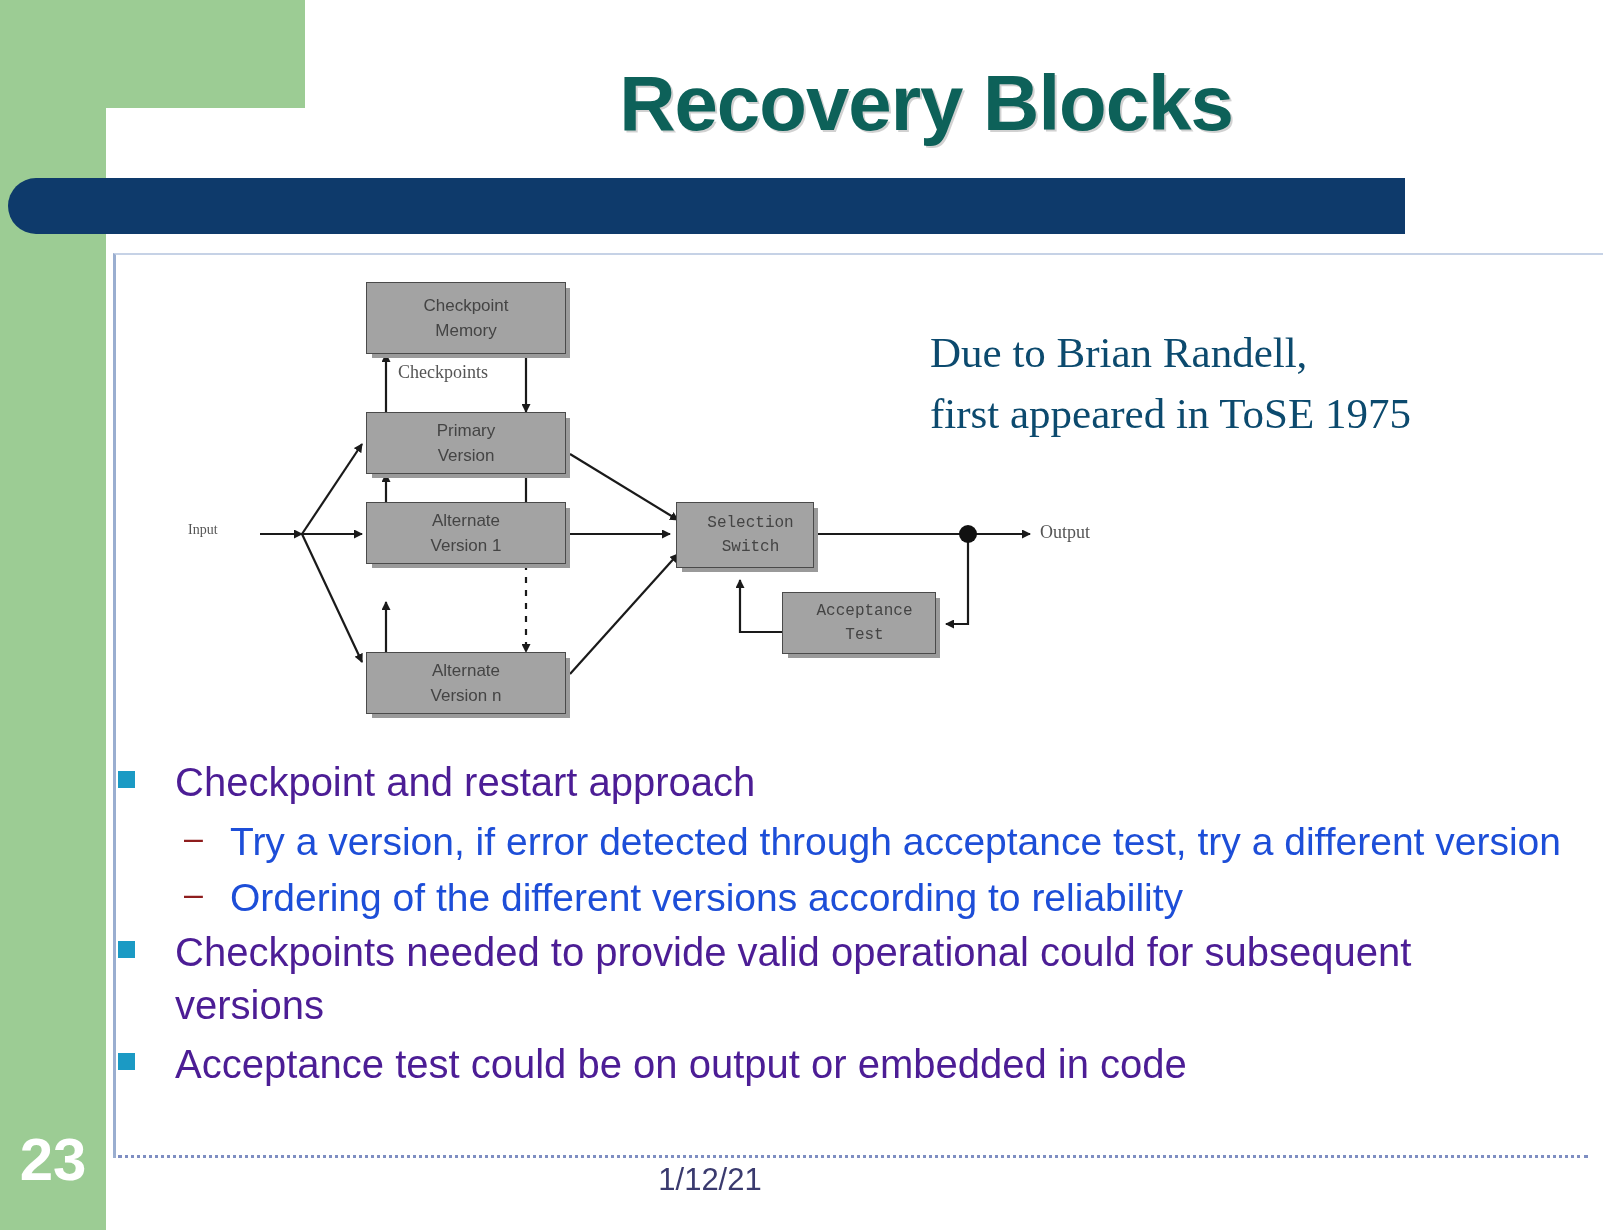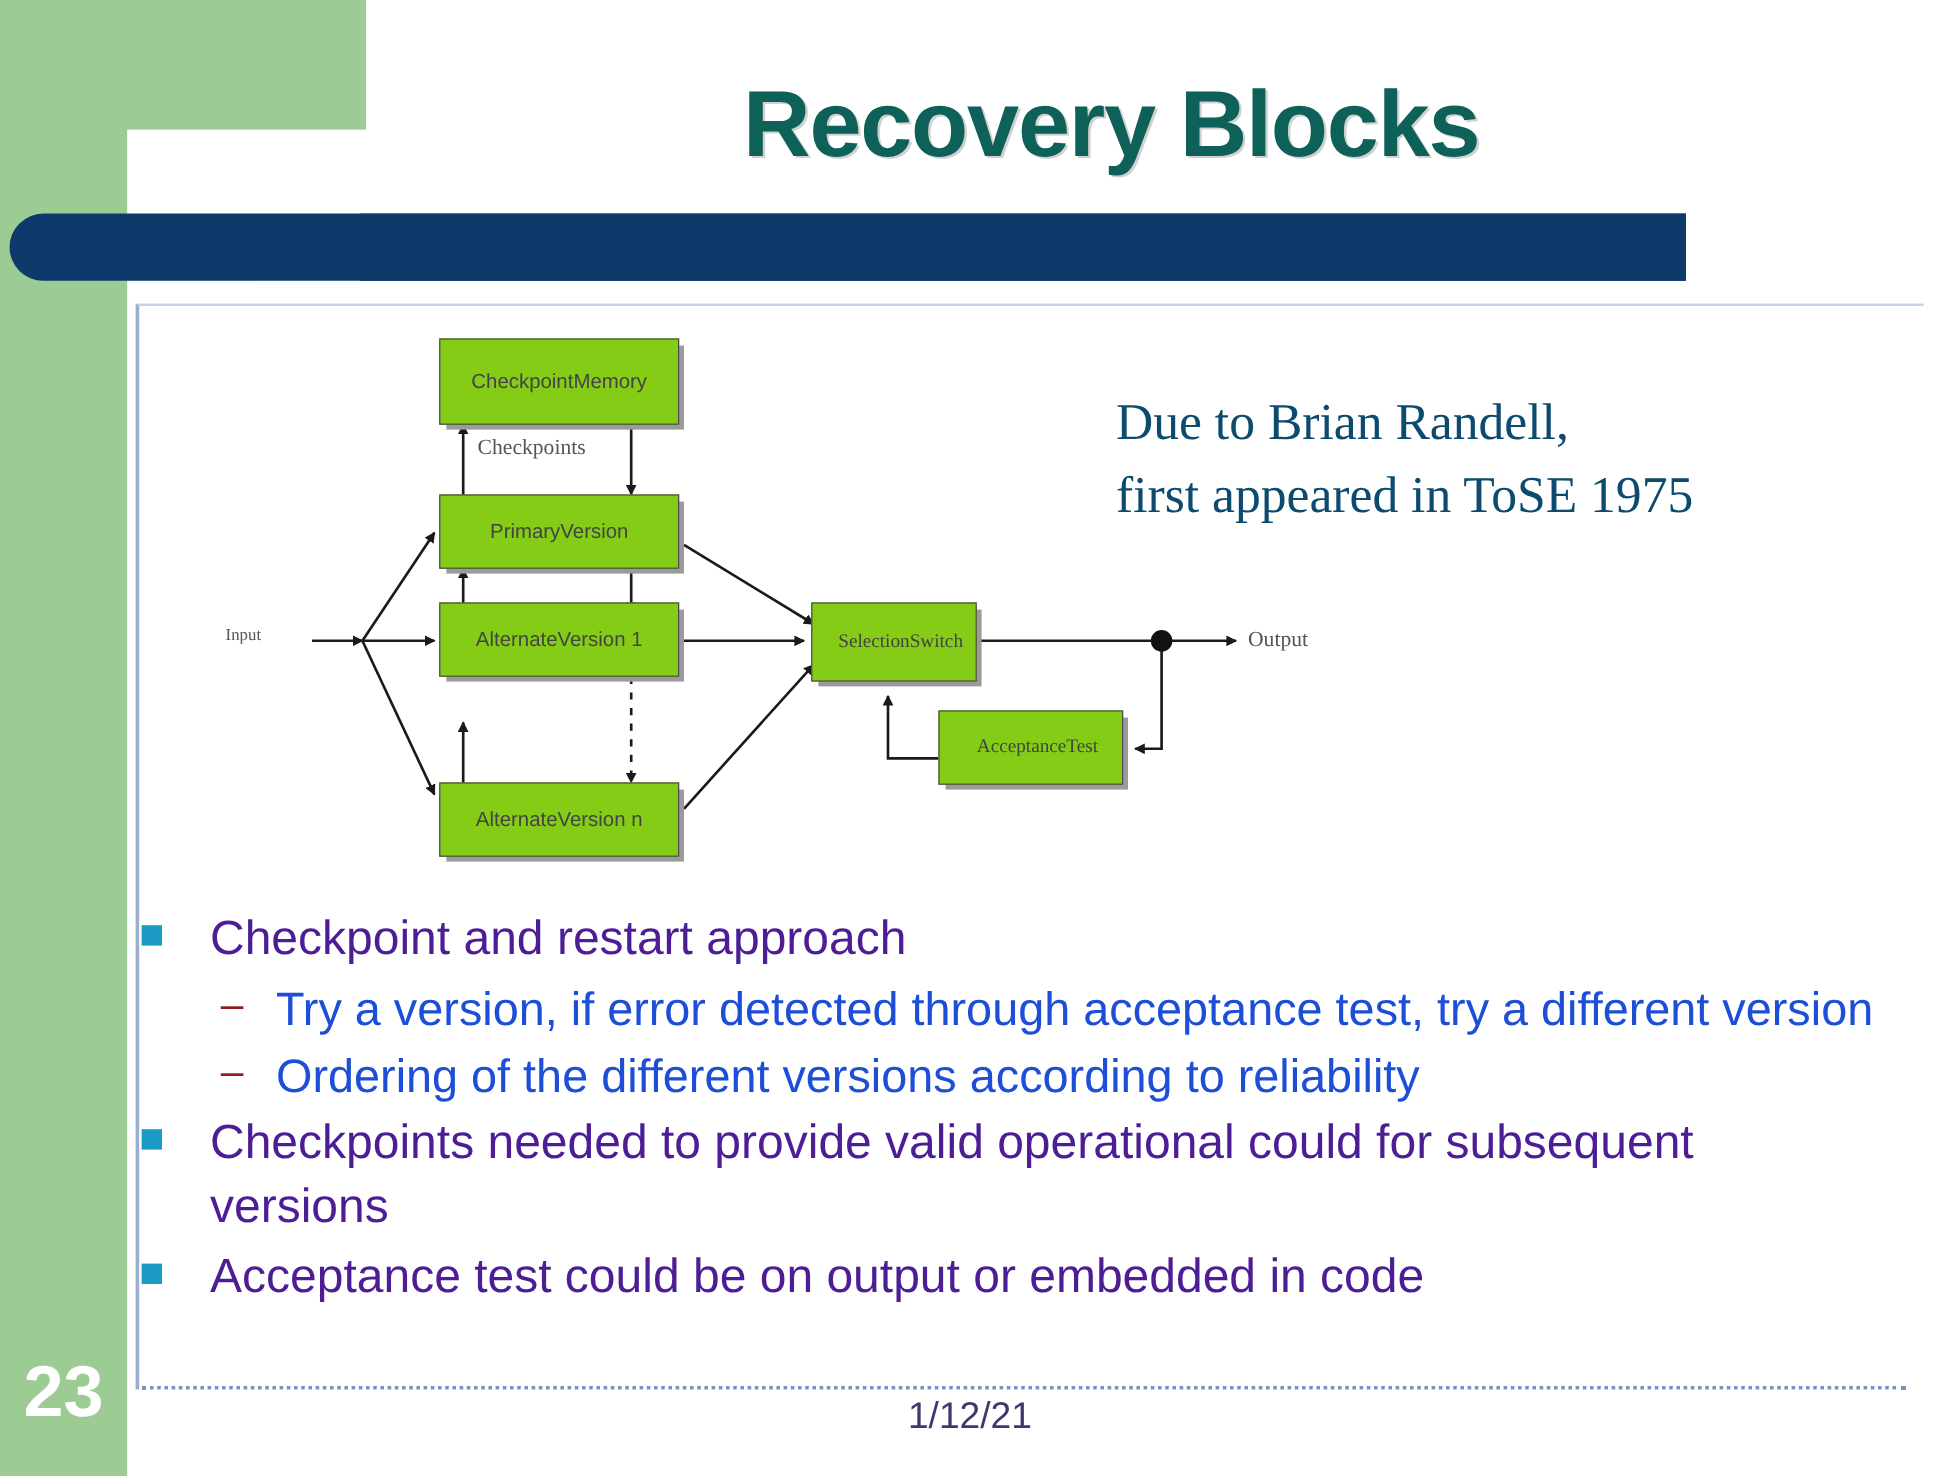--- a/index.html
+++ b/index.html
@@ -17,25 +17,25 @@
   #title{position:absolute;left:306px;top:58px;width:1240px;text-align:center;
          color:#0d6159;font-size:78px;font-weight:bold;letter-spacing:-1px;
          text-shadow:2px 2px 0 rgba(0,0,0,.18);}
 
   
   #content-panel{position:absolute;left:113px;top:253px;width:1490px;height:905px;
                  border-left:3px solid #9aaed0;border-top:2px solid #c6d2e6;box-sizing:border-box;}
 
   
   #diagram{position:absolute;left:150px;top:262px;width:1000px;height:470px;}
-  .dbox{position:absolute;background:#84cc16;border:1.6px solid #4a4a4a;
+  .dbox{position:absolute;background:#a3a3a3;border:1.6px solid #4a4a4a;
         box-shadow:5px 5px 0 -1px #9a9a9a;box-sizing:border-box;
-        display:flex;flex-direction:row;align-items:center;justify-content:center;
+        display:flex;flex-direction:column;align-items:center;justify-content:center;
         color:#444;font-size:17px;line-height:1.5;text-align:center;}
-  .dbox.serif{font-family:Liberation Serif, serif;font-size:16px;padding-left:11px;}
+  .dbox.serif{font-family:Liberation Mono, monospace;font-size:16px;padding-left:11px;}
   .dlabel{position:absolute;color:#555;font-size:16px;
           font-family:"Liberation Serif",serif;white-space:nowrap;}
   #diagram svg{position:absolute;left:0;top:0;width:1000px;height:470px;overflow:visible;}
 
   
   #attribution{position:absolute;left:930px;top:322px;width:620px;text-align:left;
                color:#0c4a6e;font-family:"Liberation Serif",serif;font-size:43px;line-height:1.42;}
 
   
   #bullets{position:absolute;left:118px;top:756px;width:1450px;}
@@ -44,21 +44,21 @@
   .l1 .txt{color:#4c1d95;font-size:40px;line-height:1.33;}
   .l2{display:flex;align-items:flex-start;margin:0 0 2px 66px;}
   .l2 .dash{color:#8e1d1d;font-size:34px;line-height:1.3;flex:0 0 46px;}
   .l2 .txt{color:#1d4ed8;font-size:39px;line-height:1.37;}
 
   
   #footer-rule{position:absolute;left:118px;top:1155px;width:1470px;height:0;
                border-top:3px dotted #7e8ec2;}
   #page-number{position:absolute;left:0;top:1130px;width:106px;text-align:center;
                color:#fff;font-size:60px;font-weight:bold;line-height:1;}
-  #footer-date{position:absolute;left:560px;top:1162px;width:300px;text-align:right;
+  #footer-date{position:absolute;left:560px;top:1162px;width:300px;text-align:center;
                color:#3a3a6e;font-size:31px;}
 </style>
 </head>
 <body>
 
 <div id="green-rail"></div>
 <div id="green-top"></div>
 <div id="navy-bar"></div>
 <div id="navy-bar-sq"></div>
 

